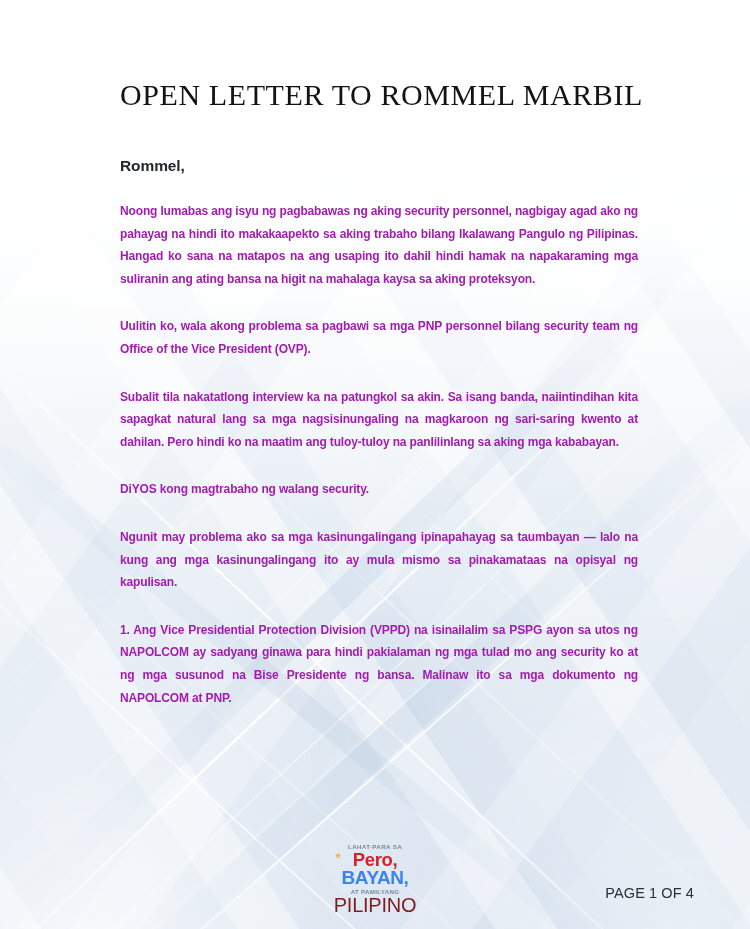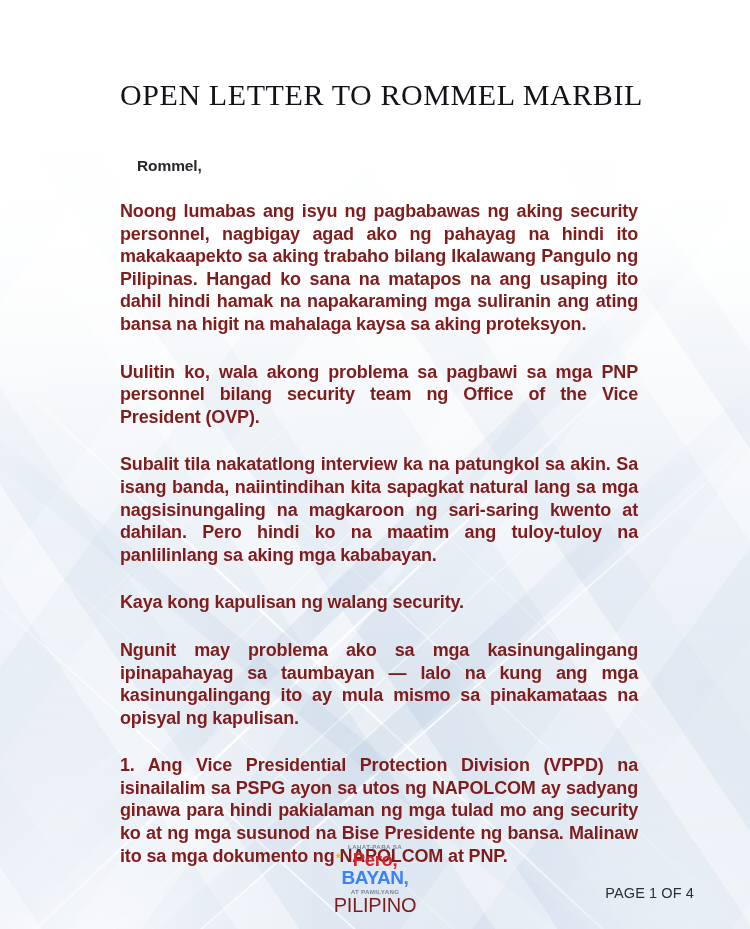--- a/index.html
+++ b/index.html
@@ -111,28 +111,27 @@
     white-space:nowrap;
     margin-bottom:46px;
   }
 
   .salutation {
     font-size:15.5px;
     font-weight:700;
     color:#24272c;
     letter-spacing:-.1px;
     margin-bottom:25px;
-    margin-left:17px;
   }
 
   .para {
-    font-size:18px;
+    font-size:12px;
     line-height:22.6px;
     font-weight:700;
-    color:#7f1d1d;
+    color:#a21caf;
     text-align:justify;
     letter-spacing:-.15px;
     margin-bottom:25px;
   }
   .para:last-child { margin-bottom:0; }
   .para.noj { text-align:left; }
 
   
   #footer {
     position:absolute;
@@ -263,21 +262,21 @@
 
 <div id="page">
 
   <h1 class="doc-title">OPEN LETTER TO ROMMEL MARBIL</h1>
 
   <p class="salutation">Rommel,</p>
 
   <p class="para">Noong lumabas ang isyu ng pagbabawas ng aking security personnel, nagbigay agad ako ng pahayag na hindi ito makakaapekto sa aking trabaho bilang Ikalawang Pangulo ng Pilipinas. Hangad ko sana na matapos na ang usaping ito dahil hindi hamak na napakaraming mga suliranin ang ating bansa na higit na mahalaga kaysa sa aking proteksyon.</p>
   <p class="para">Uulitin ko, wala akong problema sa pagbawi sa mga PNP personnel bilang security team ng Office of the Vice President (OVP).</p>
   <p class="para">Subalit tila nakatatlong interview ka na patungkol sa akin. Sa isang banda, naiintindihan kita sapagkat natural lang sa mga nagsisinungaling na magkaroon ng sari-saring kwento at dahilan. Pero hindi ko na maatim ang tuloy-tuloy na panlilinlang sa aking mga kababayan.</p>
-  <p class="para noj">Kaya kong kapulisan ng walang security.</p>
+  <p class="para noj">DiYOS kong magtrabaho ng walang security.</p>
   <p class="para">Ngunit may problema ako sa mga kasinungalingang ipinapahayag sa taumbayan — lalo na kung ang mga kasinungalingang ito ay mula mismo sa pinakamataas na opisyal ng kapulisan.</p>
   <p class="para">1. Ang Vice Presidential Protection Division (VPPD) na isinailalim sa PSPG ayon sa utos ng NAPOLCOM ay sadyang ginawa para hindi pakialaman ng mga tulad mo ang security ko at ng mga susunod na Bise Presidente ng bansa. Malinaw ito sa mga dokumento ng NAPOLCOM at PNP.</p>
 
 </div>
 
 <div id="footer">
 
   <div id="logo">
     <div class="logo-l1">LAHAT-PARA SA</div>
     <div class="logo-l2">

